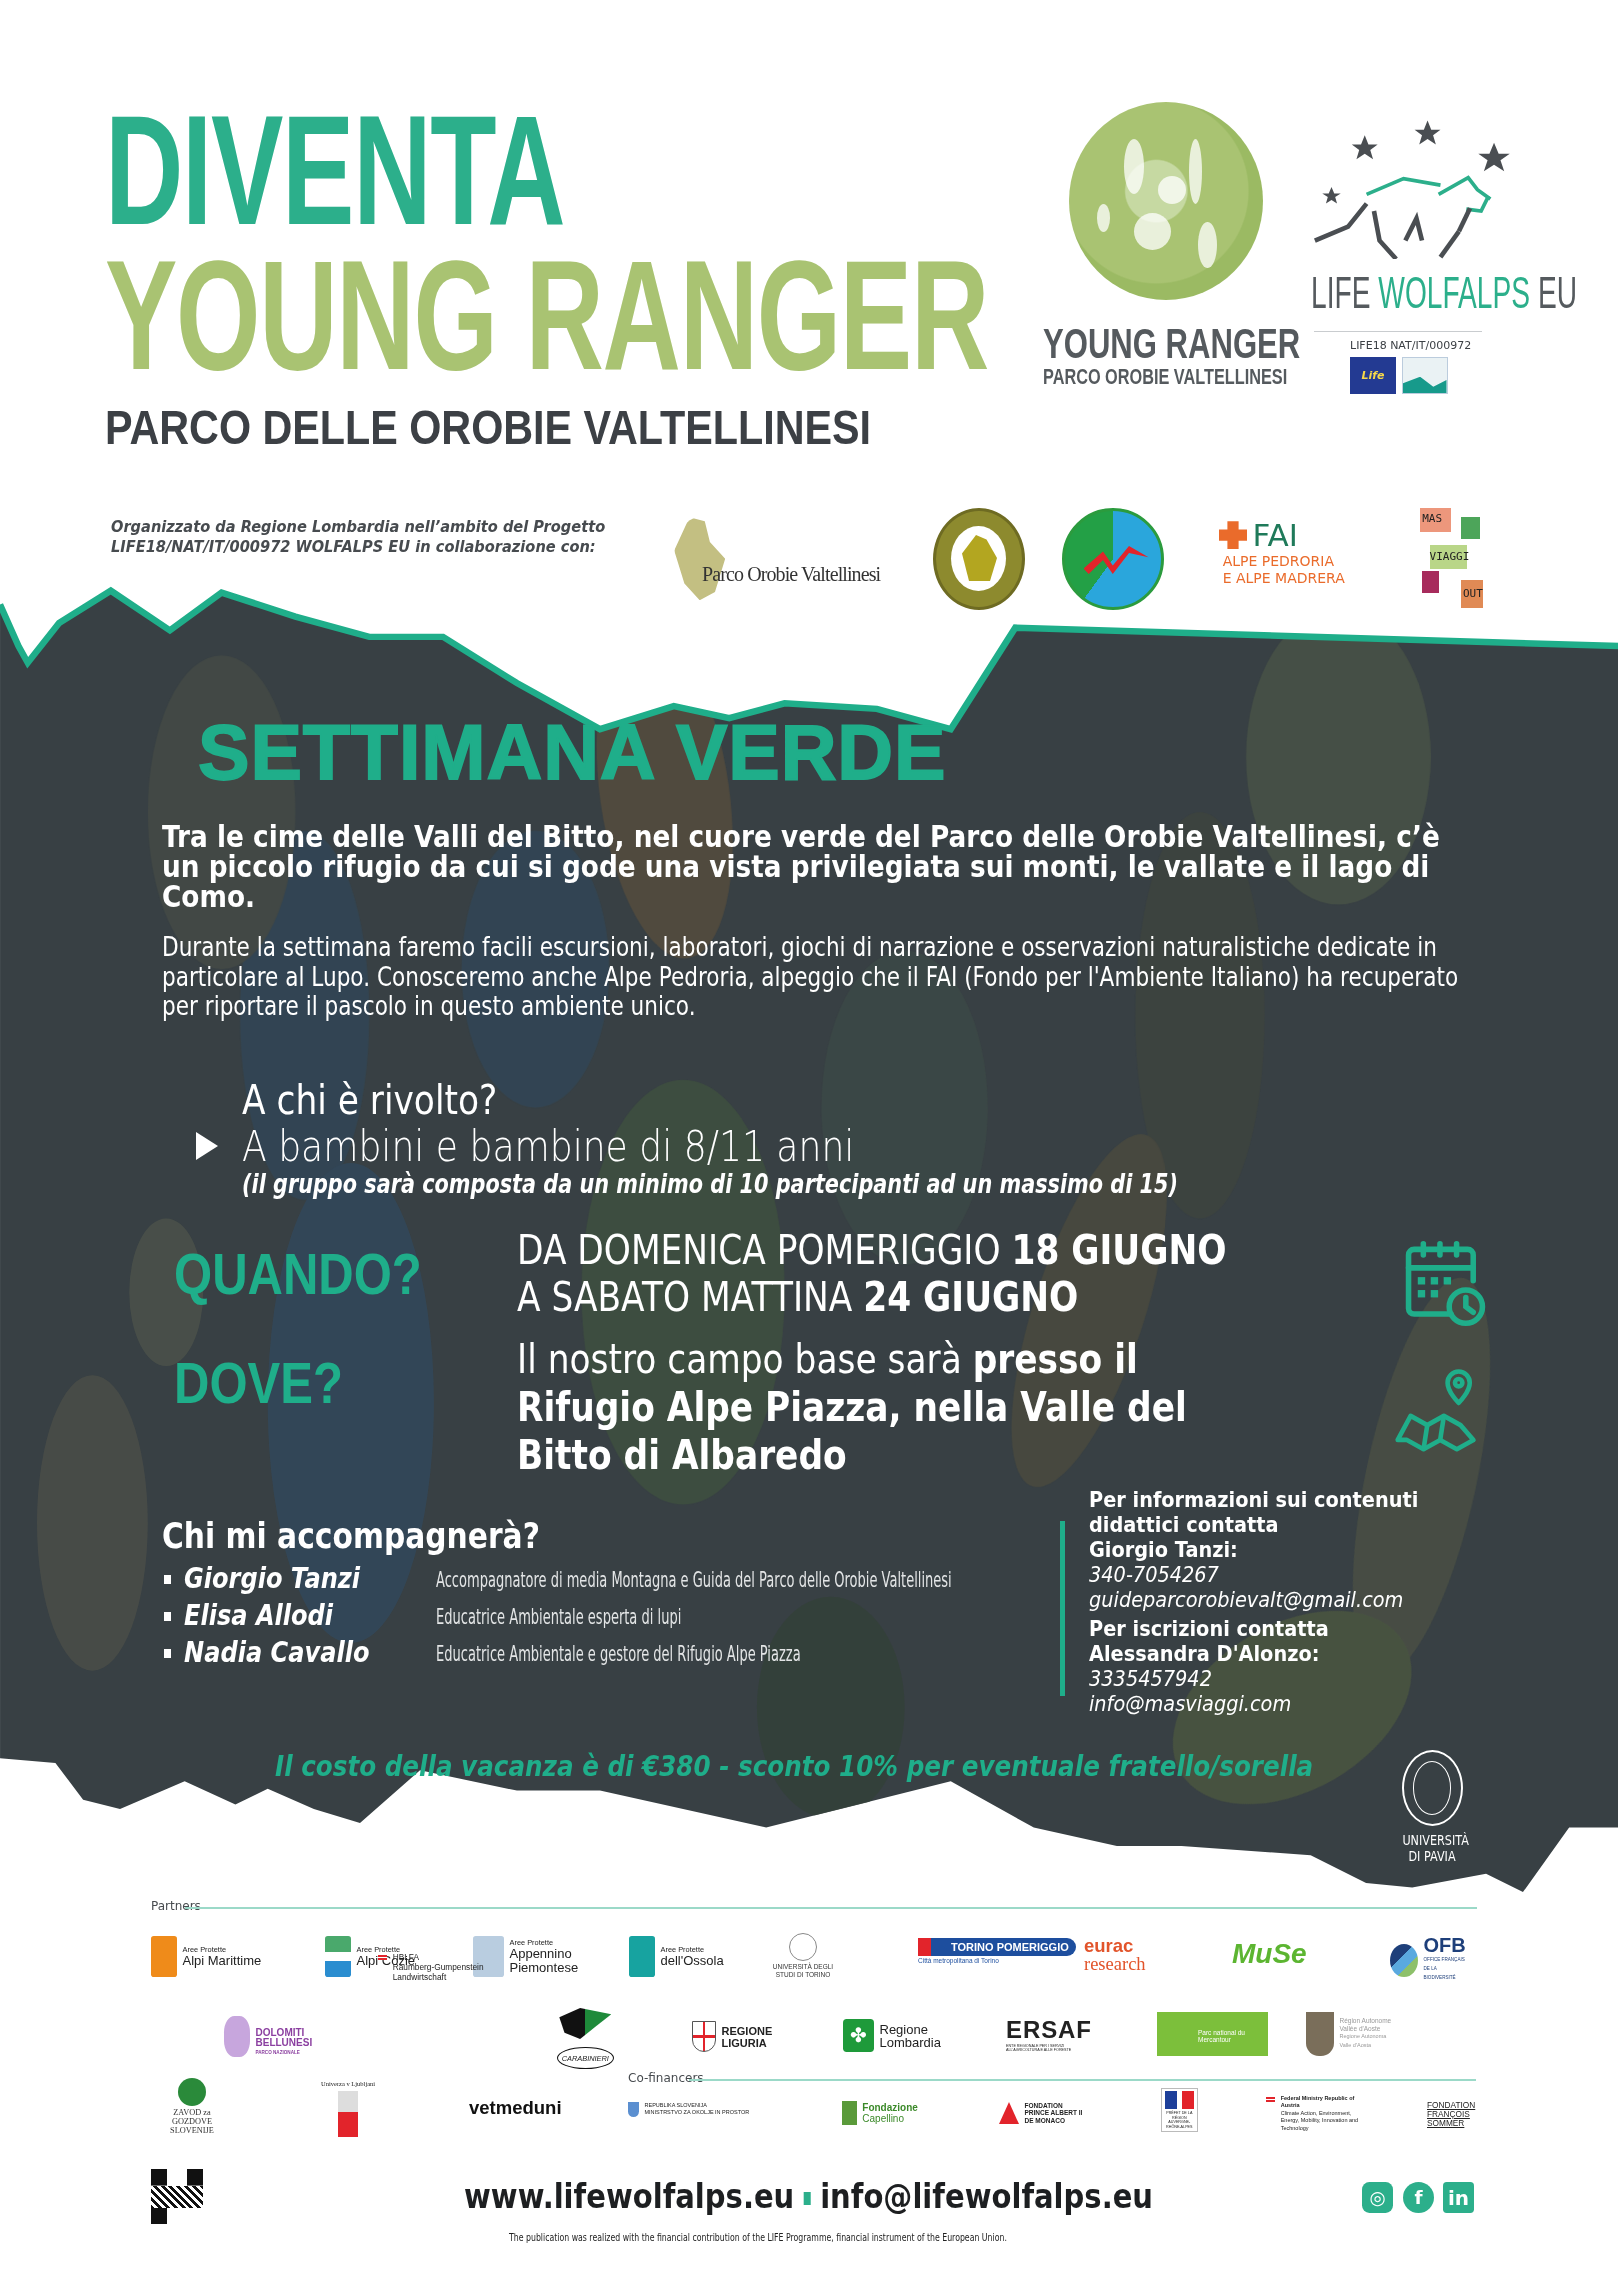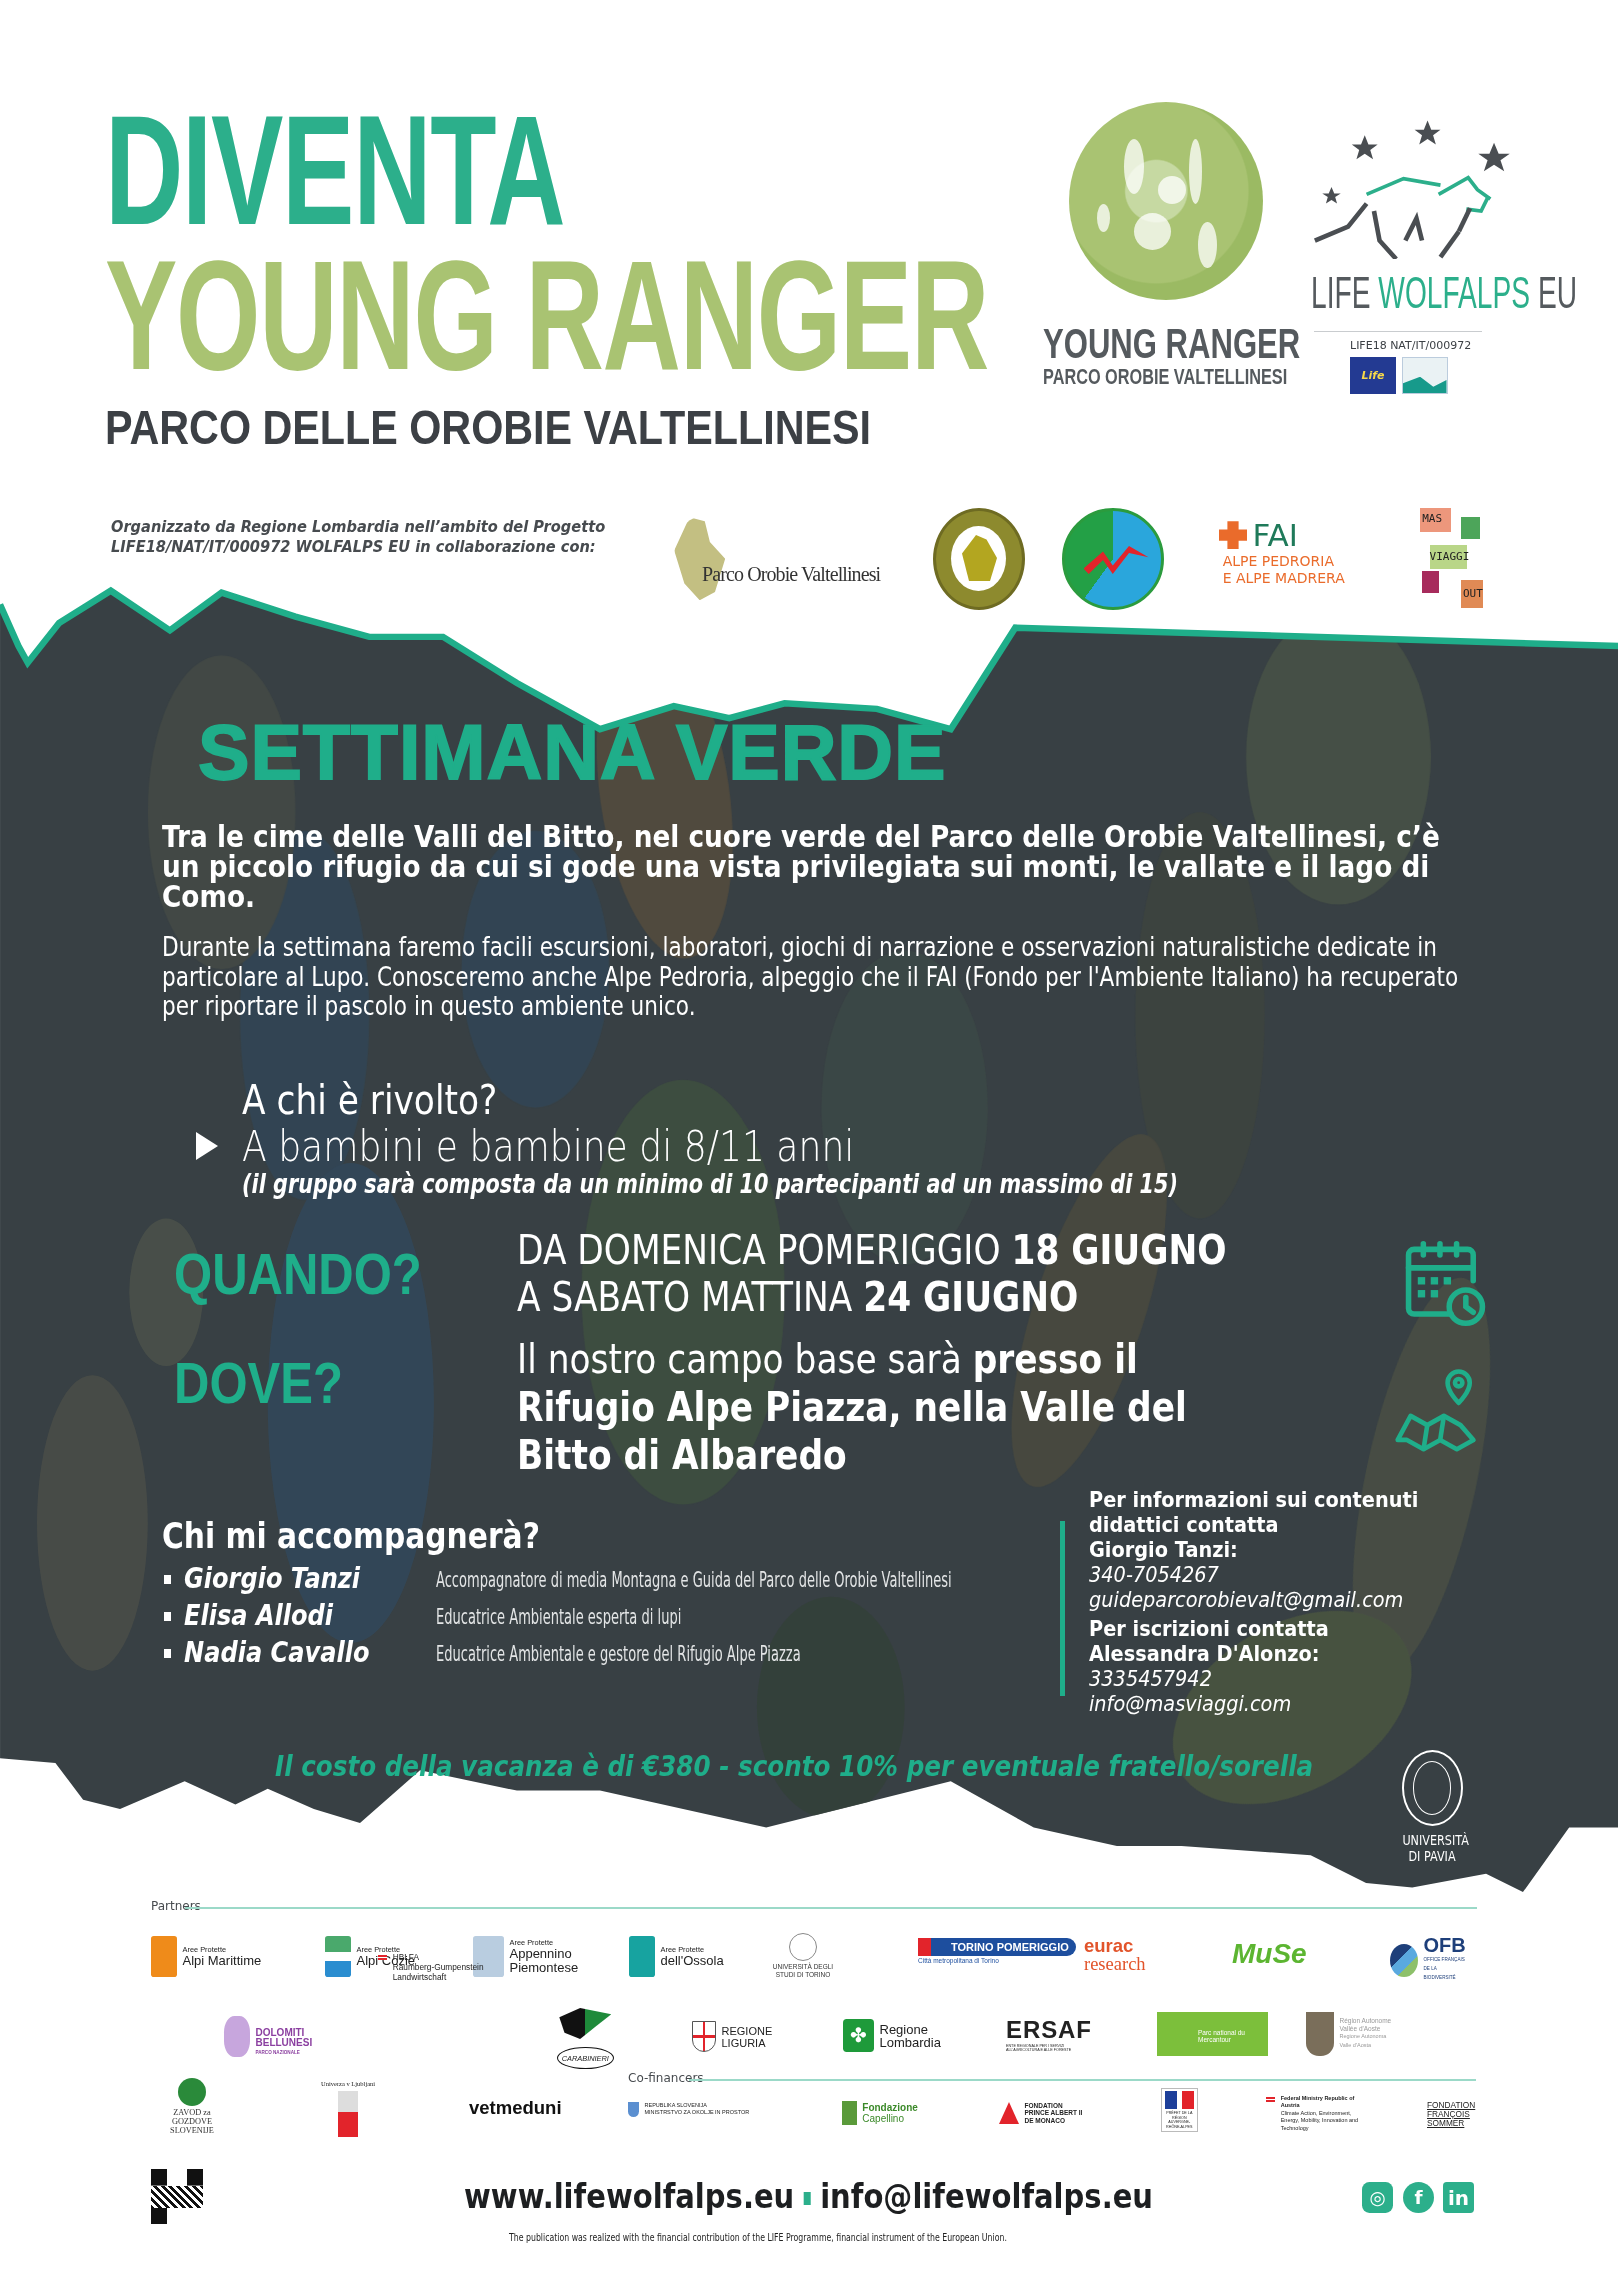--- a/index.html
+++ b/index.html
@@ -372,21 +372,21 @@
   <div class="plogo" style="left:378px;top:1952px;align-items:flex-start">
       <span style="width:9.2px;height:5.5px;background:linear-gradient(#e2242b 0 33%,#fff 33% 66%,#e2242b 66%);display:block;margin-top:2.8px"></span>
       <span class="tx" style="font-size:8.3px;line-height:10px"><span>HBLFA</span><small style="font-size:8.3px;line-height:10px;width:111px;white-space:normal">Raumberg-Gumpenstein Landwirtschaft</small></span>
     </div>
   <div class="plogo" style="left:557px;top:2008px;flex-direction:column;gap:8px">
       <span style="width:52px;height:31px;background:linear-gradient(90deg,#111 0 50%,#1e8a3a 50%);clip-path:polygon(0 30%,40% 0,100% 20%,70% 60%,40% 100%,10% 80%);display:block"></span>
       <span style="font-size:7.4px;font-style:italic;border:1.8px solid #111;border-radius:50%;padding:5.5px 3.7px">CARABINIERI</span>
     </div>
   <div class="plogo" style="left:692px;top:2021px;">
       <span style="width:24px;height:31px;border:1.8px solid #555;border-radius:0 0 13px 13px;background:linear-gradient(90deg,transparent 45%,#e2242b 45% 55%,transparent 55%),linear-gradient(transparent 45%,#e2242b 45% 55%,transparent 55%);display:block"></span>
-      <span style="font-weight:400;font-size:11px;width:52px;white-space:normal;line-height:12px">REGIONE LIGURIA</span>
+      <span style="font-weight:700;font-size:11px;width:52px;white-space:normal;line-height:12px">REGIONE LIGURIA</span>
     </div>
   <div class="plogo" style="left:843px;top:2019px;">
       <span style="width:31px;height:33px;background:#1e9a3a;border-radius:3.7px;display:block;color:#fff;text-align:center;font-size:20px;line-height:33px">✤</span>
       <span style="font-size:13px;line-height:13px;width:70px;white-space:normal">Regione Lombardia</span>
     </div>
   <div class="plogo" style="left:1006px;top:2018px;flex-direction:column;align-items:flex-start;gap:1.8px">
       <span style="font-weight:700;font-size:24px;line-height:24px;letter-spacing:0.9px">ERSAF</span>
       <span style="font-size:3.7px;width:74px;white-space:normal;line-height:4.6px">ENTE REGIONALE PER I SERVIZI ALL'AGRICOLTURA E ALLE FORESTE</span>
     </div>
   <div class="plogo" style="left:1157px;top:2012px;">

